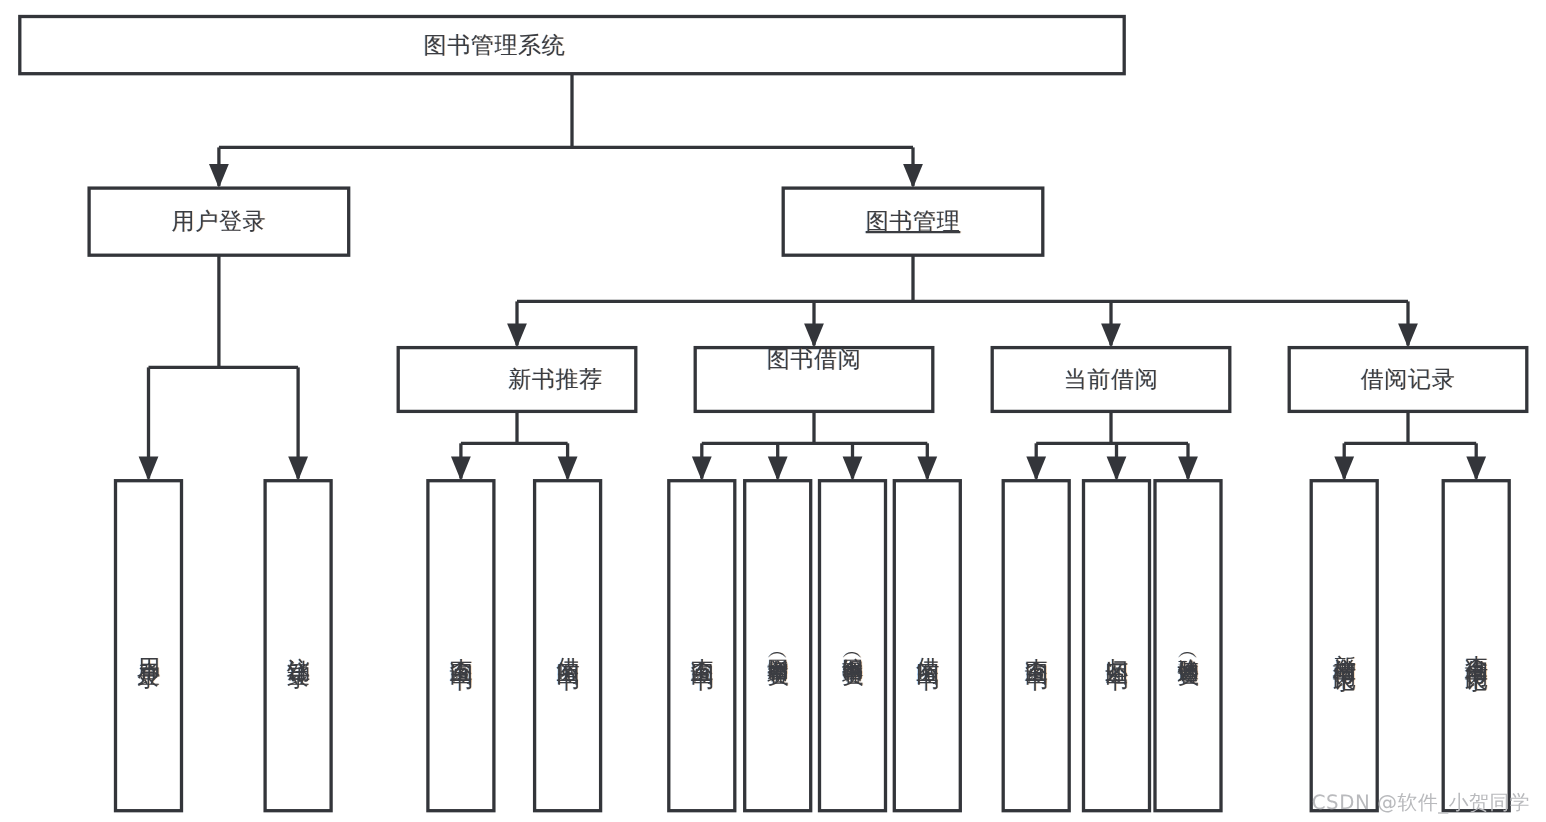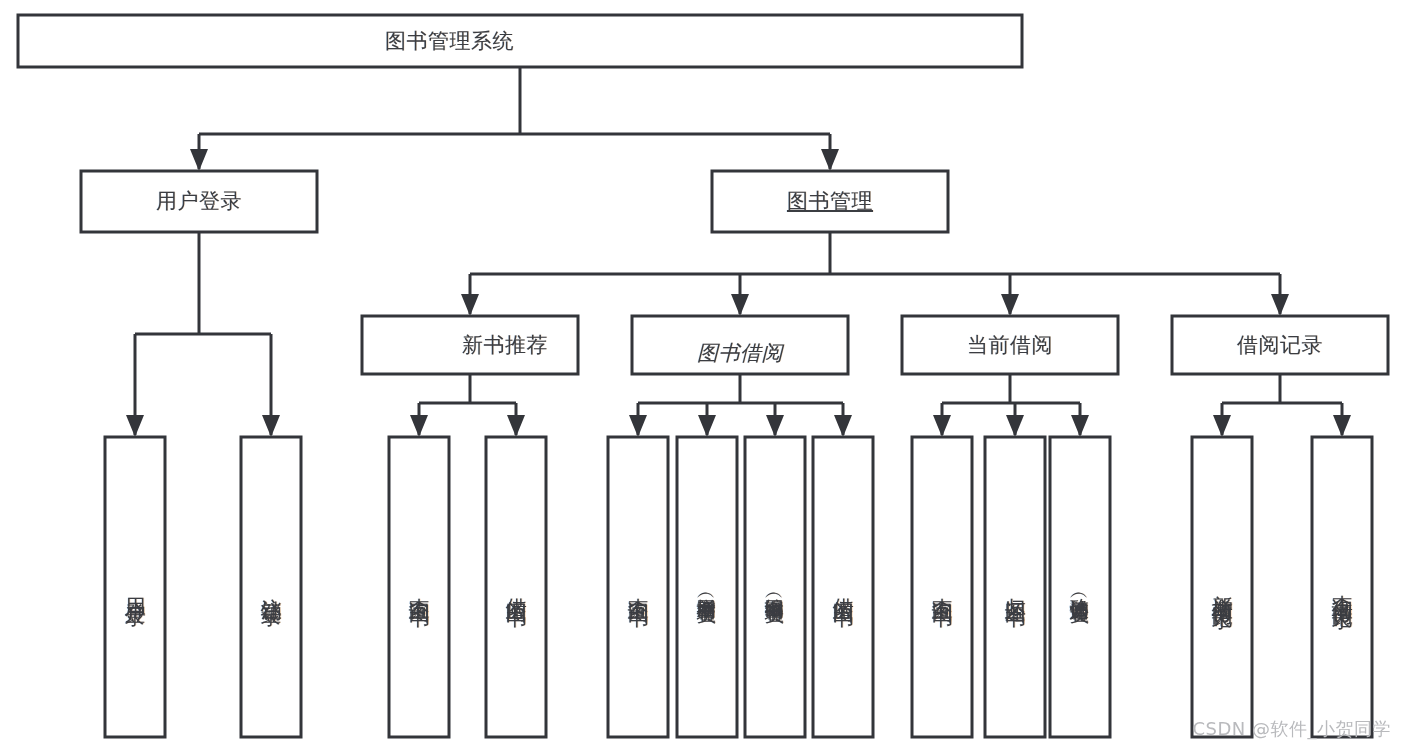--- a/index.html
+++ b/index.html
@@ -154,21 +154,21 @@
         <rect x="1050" y="437" width="60" height="300" class="node-box"></rect>
         <rect x="1192" y="437" width="60" height="300" class="node-box"></rect>
         <rect x="1312" y="437" width="60" height="300" class="node-box"></rect>
       </g>
   </svg>
   <div id="label-layer">
       <div class="node-label" style="left: 18px; top: 15px; width: 863px; height: 52px;">图书管理系统</div>
       <div class="node-label" style="left: 81px; top: 171px; width: 236px; height: 61px;">用户登录</div>
       <div class="node-label" style="left: 712px; top: 171px; width: 236px; height: 61px; text-decoration: underline;">图书管理</div>
       <div class="node-label" style="left: 377px; top: 316px; width: 256px; height: 58px;">新书推荐</div>
-      <div class="node-label" style="left: 632px; top: 324px; width: 216px; height: 58px; font-style: italic;">图书借阅</div>
+      <div class="node-label" style="left: 632px; top: 298px; width: 216px; height: 58px;">图书借阅</div>
       <div class="node-label" style="left: 902px; top: 316px; width: 216px; height: 58px;">当前借阅</div>
       <div class="node-label" style="left: 1172px; top: 316px; width: 216px; height: 58px; text-align: center;">借阅记录</div>
       <div class="node-label vertical" style="left: 105px; top: 437px; width: 60px; height: 300px; font-size: 21px;">用户登录</div>
       <div class="node-label vertical" style="left: 241px; top: 437px; width: 60px; height: 300px; font-size: 21px;">注销登录</div>
       <div class="node-label vertical" style="left: 389px; top: 437px; width: 60px; height: 300px; font-size: 21px;">查询图书</div>
       <div class="node-label vertical" style="left: 486px; top: 437px; width: 60px; height: 300px; font-size: 21px;">借阅图书</div>
       <div class="node-label vertical" style="left: 608px; top: 437px; width: 60px; height: 300px; font-size: 21px;">查询图书</div>
       <div class="node-label vertical" style="left: 677px; top: 437px; width: 60px; height: 300px; font-size: 19px; letter-spacing: 1px;">新增图书（管理员）</div>
       <div class="node-label vertical" style="left: 745px; top: 437px; width: 60px; height: 300px; font-size: 19px; letter-spacing: 1px;">编辑图书（管理员）</div>
       <div class="node-label vertical" style="left: 813px; top: 437px; width: 60px; height: 300px; font-size: 21px;">借阅图书</div>

